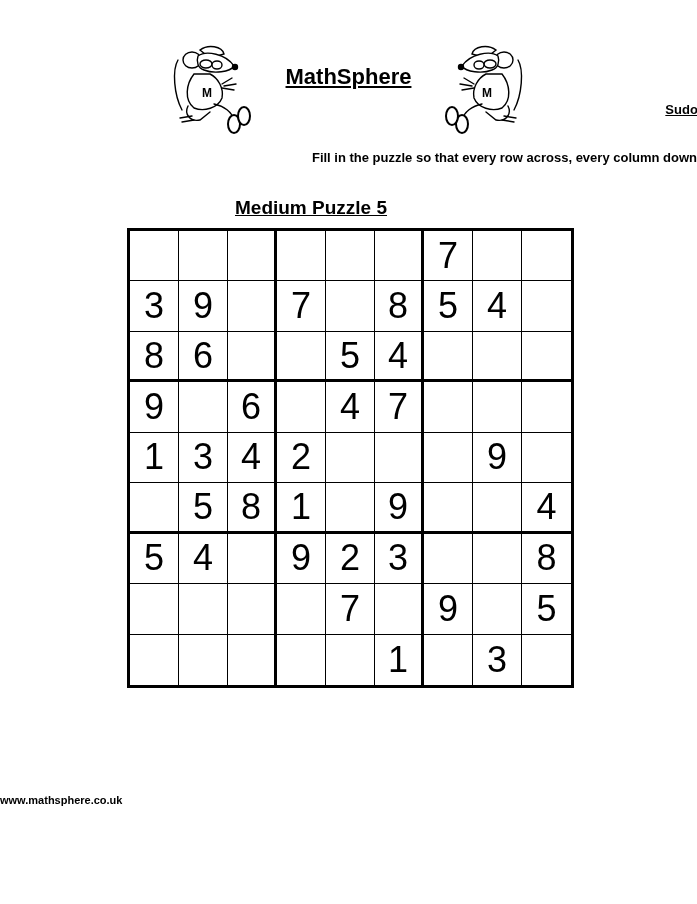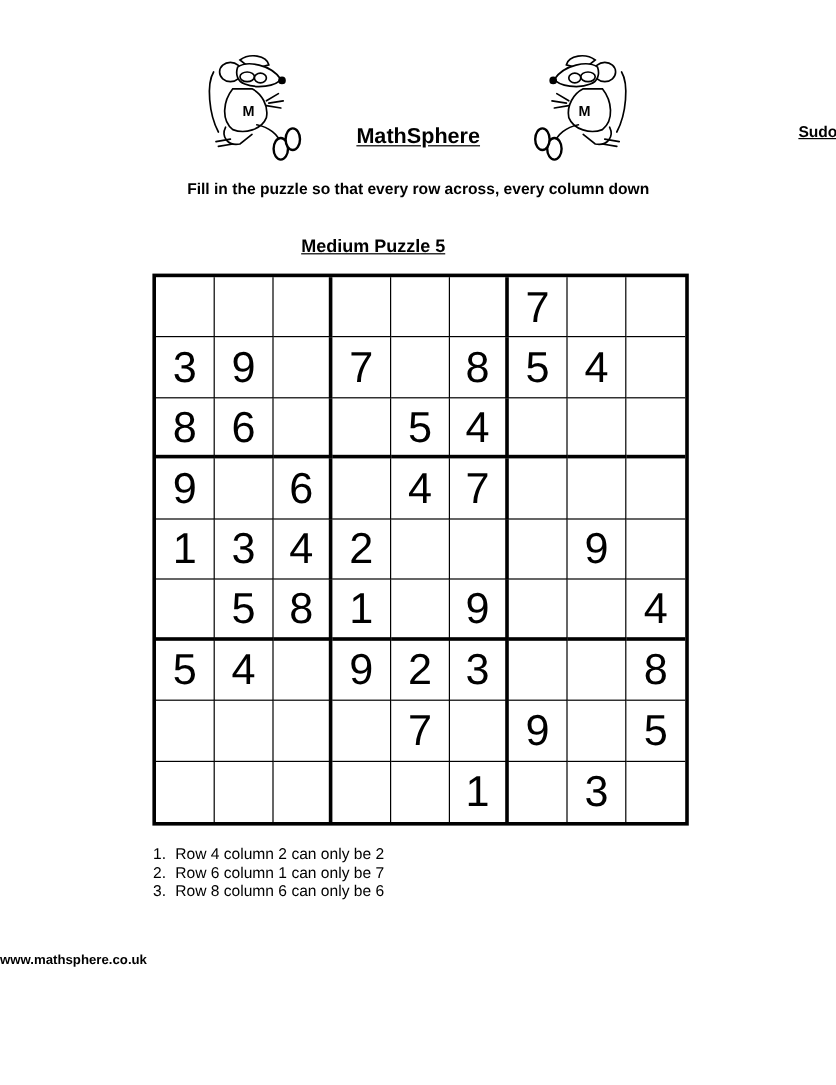--- a/index.html
+++ b/index.html
@@ -1,25 +1,25 @@
 <!DOCTYPE html>
 <html><head>
 <meta charset="utf-8">
 <style>
   html, body { margin:0; padding:0; background:#ffffff; }
   body { width:697px; height:904px; position:relative; font-family:"Liberation Sans", sans-serif; color:#000; overflow:hidden; }
-  .title { position:absolute; left:0; width:697px; top:64px; text-align:center; font-weight:bold; font-size:18px;margin-top:39px; }
+  .title { position:absolute; left:0; width:697px; top:64px; text-align:center; font-weight:bold; font-size:22px; }
   .title span { text-decoration:underline; text-underline-offset:2px; }
   .subtitle { position:absolute; left:16px; width:697px; top:102px; text-align:right; font-weight:bold; font-size:13px; }
   .subtitle span { text-decoration:underline; }
   .mascot { position:absolute; top:40px; width:90px; height:95px; }
   .mascot.left { left:170px; }
   .mascot.right { left:436px; }
-  .instructions { position:absolute; left:0; width:697px; top:150px; text-align:center; font-weight:bold; font-size:13px; line-height:16px; }
-  .puzzle-name { position:absolute; left:0; width:622px; top:197px; text-align:center; font-weight:bold; font-size:15px; }
+  .instructions { position:absolute; left:0; width:697px; top:150px; text-align:right; font-weight:bold; font-size:13px; line-height:16px; }
+  .puzzle-name { position:absolute; left:0; width:622px; top:197px; text-align:center; font-weight:bold; font-size:19px; }
   .puzzle-name span { text-decoration:underline; }
   .grid { position:absolute; left:127px; top:228px; width:447px; height:460px; box-sizing:border-box; border:3px solid #000;
           display:grid; grid-template-columns:repeat(9,1fr); grid-template-rows:repeat(9,1fr); }
   .cell { border-right:1px solid #000; border-bottom:1px solid #000; display:flex; align-items:center; justify-content:center;
           font-size:36px; line-height:1; box-sizing:border-box; cursor:text; }
   .cell.c9 { border-right:none; }
   .cell.r9 { border-bottom:none; }
   .cell.boxr { border-right:3px solid #000; }
   .cell.boxb { border-bottom:3px solid #000; }
   .clues { position:absolute; left:101px; top:704px; font-size:13px; line-height:15.5px; }
@@ -157,20 +157,15 @@
     <div class="cell boxr r9"></div>
     <div class="cell r9"></div>
     <div class="cell r9"></div>
     <div class="cell boxr r9">1</div>
     <div class="cell r9"></div>
     <div class="cell r9">3</div>
     <div class="cell c9 r9"></div>
   </div>
 
 <div class="clues">
-  <ol>
-    <li>Row 4 column 2 can only be 2</li>
-    <li>Row 6 column 1 can only be 7</li>
-    <li>Row 8 column 6 can only be 6</li>
-  </ol>
 </div>
 
 <div class="footer">www.mathsphere.co.uk</div>
 
 </body></html>

